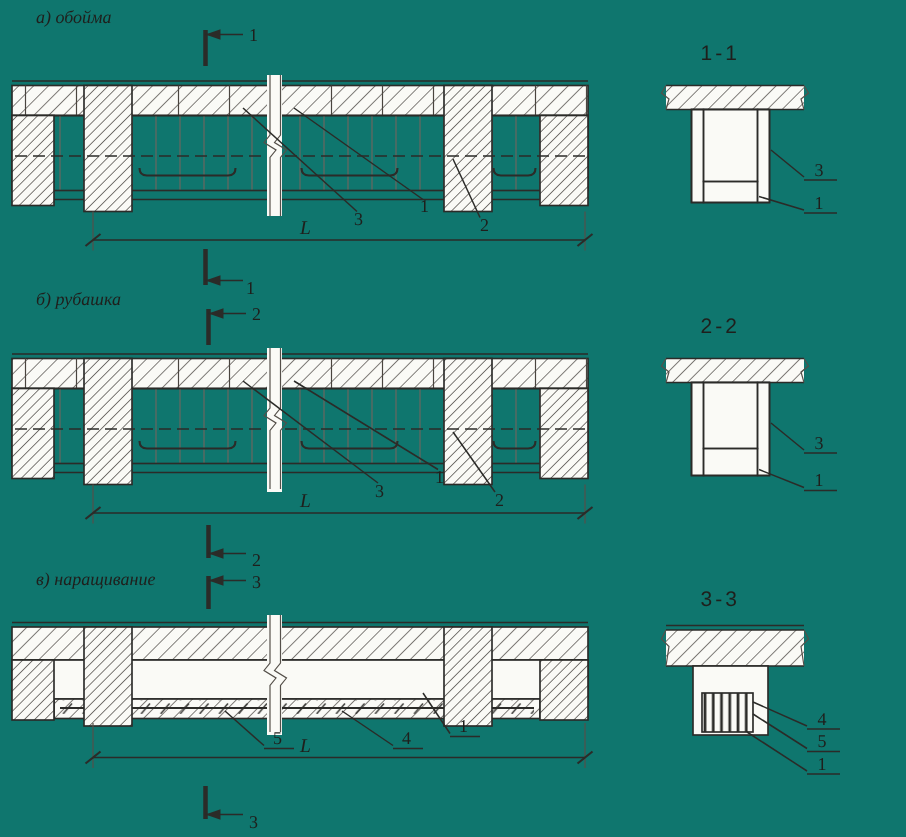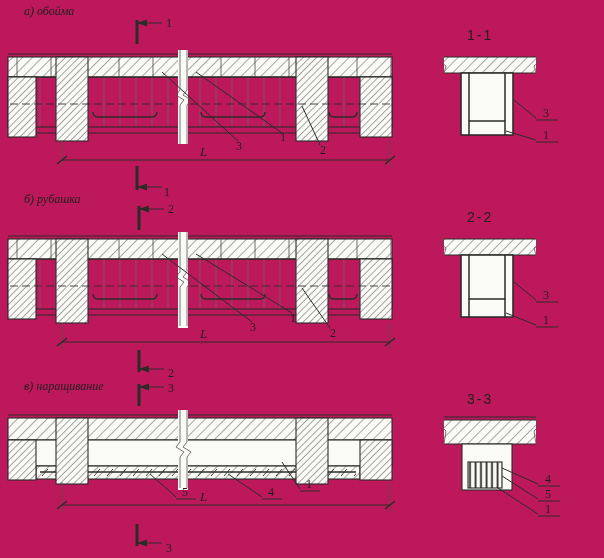--- a/index.html
+++ b/index.html
@@ -1,17 +1,17 @@
 <!DOCTYPE html>
 <html><head>
 <meta charset="utf-8">
 <style>
   html,body{margin:0;padding:0;background:#e9e9e5;}
   .sheet{
-    width:604px;height:558px;background:#be185d;position:relative;overflow:hidden;
+    width:604px;height:558px;background:#0f766e;position:relative;overflow:hidden;
     font-family:"Liberation Serif", serif;
   }
   svg{display:block;}
   .ln{stroke:#2b2b28;stroke-width:1;fill:none;}
   .thin{stroke:#55504a;stroke-width:.8;fill:none;}
   .outl{stroke:#2b2b28;stroke-width:1.1;}
   .heavy{stroke:#2b2b28;stroke-width:1.4;fill:none;}
   .bar{stroke:#2b2b28;stroke-width:3;fill:none;}
   .arrow{fill:#2b2b28;stroke:none;}
   .dash{stroke:#2b2b28;stroke-width:.85;stroke-dasharray:8 4;fill:none;}

